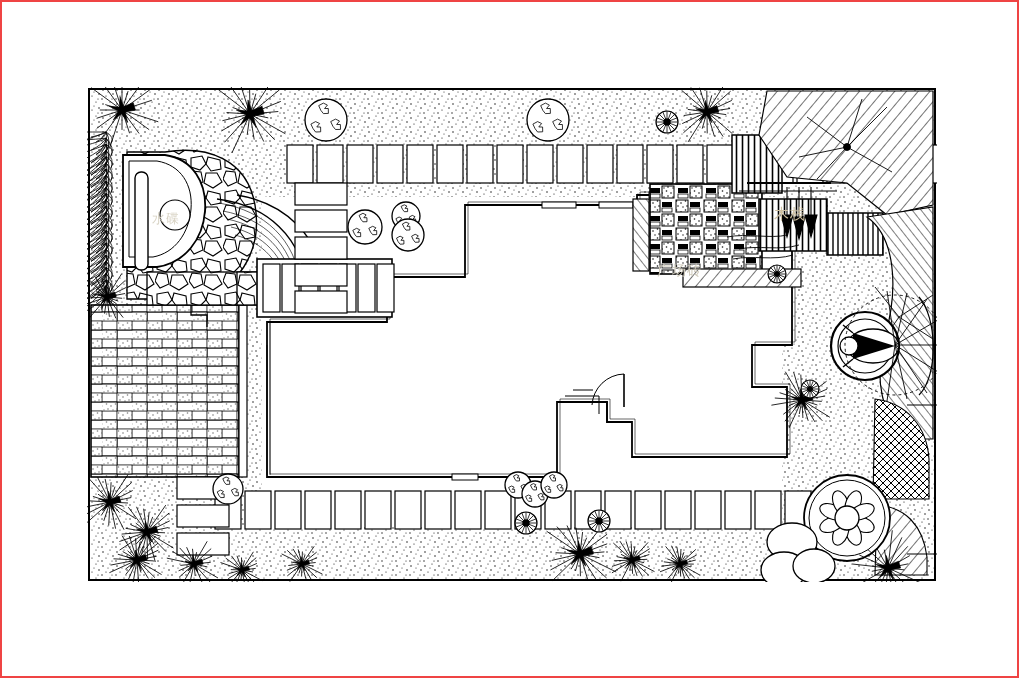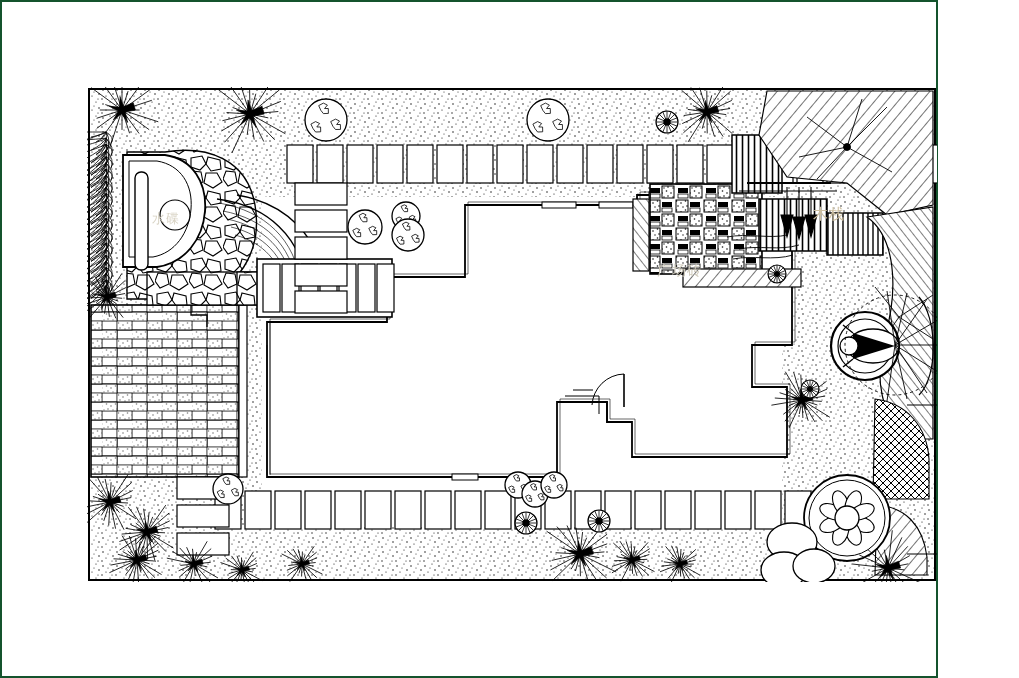--- a/index.html
+++ b/index.html
@@ -1,20 +1,20 @@
 <!DOCTYPE html>
 <html><head>
 <meta charset="utf-8">
 <title>Landscape Site Plan</title>
 <style>
   html,body{margin:0;padding:0;background:#ffffff;}
   body{width:1019px;height:678px;overflow:hidden;
        font-family:"Liberation Sans",sans-serif;}
-  #sheet{position:relative;width:938px;height:678px;background:#fff;
-         box-sizing:border-box;border:2px solid #14532d;}
+  #sheet{position:relative;width:1019px;height:678px;background:#fff;
+         box-sizing:border-box;border:2px solid #ef4444;}
   #plan{position:absolute;left:85px;top:85px;width:850px;height:495px;}
   svg{display:block;}
   .lbl{position:absolute;color:#d8d3c4;font-size:13px;letter-spacing:1px;
        white-space:nowrap;pointer-events:none;}
 </style>
 </head>
 <body>
 
 <div id="sheet">
 
@@ -1097,15 +1097,15 @@
     <g>
       <line x1="820" y1="467" x2="866" y2="467" stroke="#000" stroke-width="1.2"></line>
       <line x1="820" y1="318" x2="862" y2="318" stroke="#000" stroke-width="1.2"></line>
     </g>
 
   </svg>
   </div>
 
   <div class="lbl" style="left:150px;top:208px;">水碟</div>
   <div class="lbl" style="left:655px;top:224px;font-size:14px;color:#cfcabb;margin-top:36px;">广场砖</div>
-  <div class="lbl" style="left:772px;top:203px;font-size:15px;color:#cdbfa0;padding-left:39px;">木栈</div>
+  <div class="lbl" style="left:772px;top:203px;font-size:15px;color:#cdbfa0;">木栈</div>
 
 </div>
 
 </body></html>

